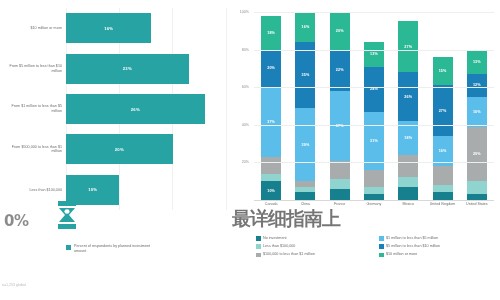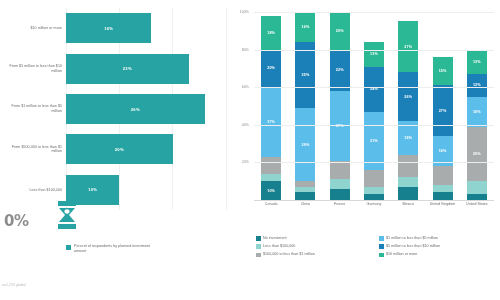--- a/index.html
+++ b/index.html
@@ -274,20 +274,21 @@
   <div class="hline" style="top: 162.4px;"></div>
       <div class="hline" style="top: 124.8px;"></div>
       <div class="hline" style="top: 87.2px;"></div>
       <div class="hline" style="top: 49.6px;"></div>
       <div class="hline" style="top: 12px;"></div>
       <div class="baseline" style="top: 200px;"></div>
     </div>
 
   <div class="overlay">
     <span class="ov-text ov-left">0%</span>
+    <span class="ov-text ov-right">最详细指南上</span>
     <svg class="ov-logo" viewBox="0 0 22 30">
       <path d="M2 1 h18 v5 h-18 z" fill="#27a3a3"></path>
       <path d="M3 8 h16 l-6 7 6 7 h-16 l6 -7 z" fill="#27a3a3"></path>
       <ellipse cx="11" cy="11.5" rx="2.6" ry="2.2" fill="#ffffff"></ellipse>
       <path d="M2 24 h18 v5 h-18 z" fill="#27a3a3"></path>
     </svg>
   </div>
 
 </div>
 

